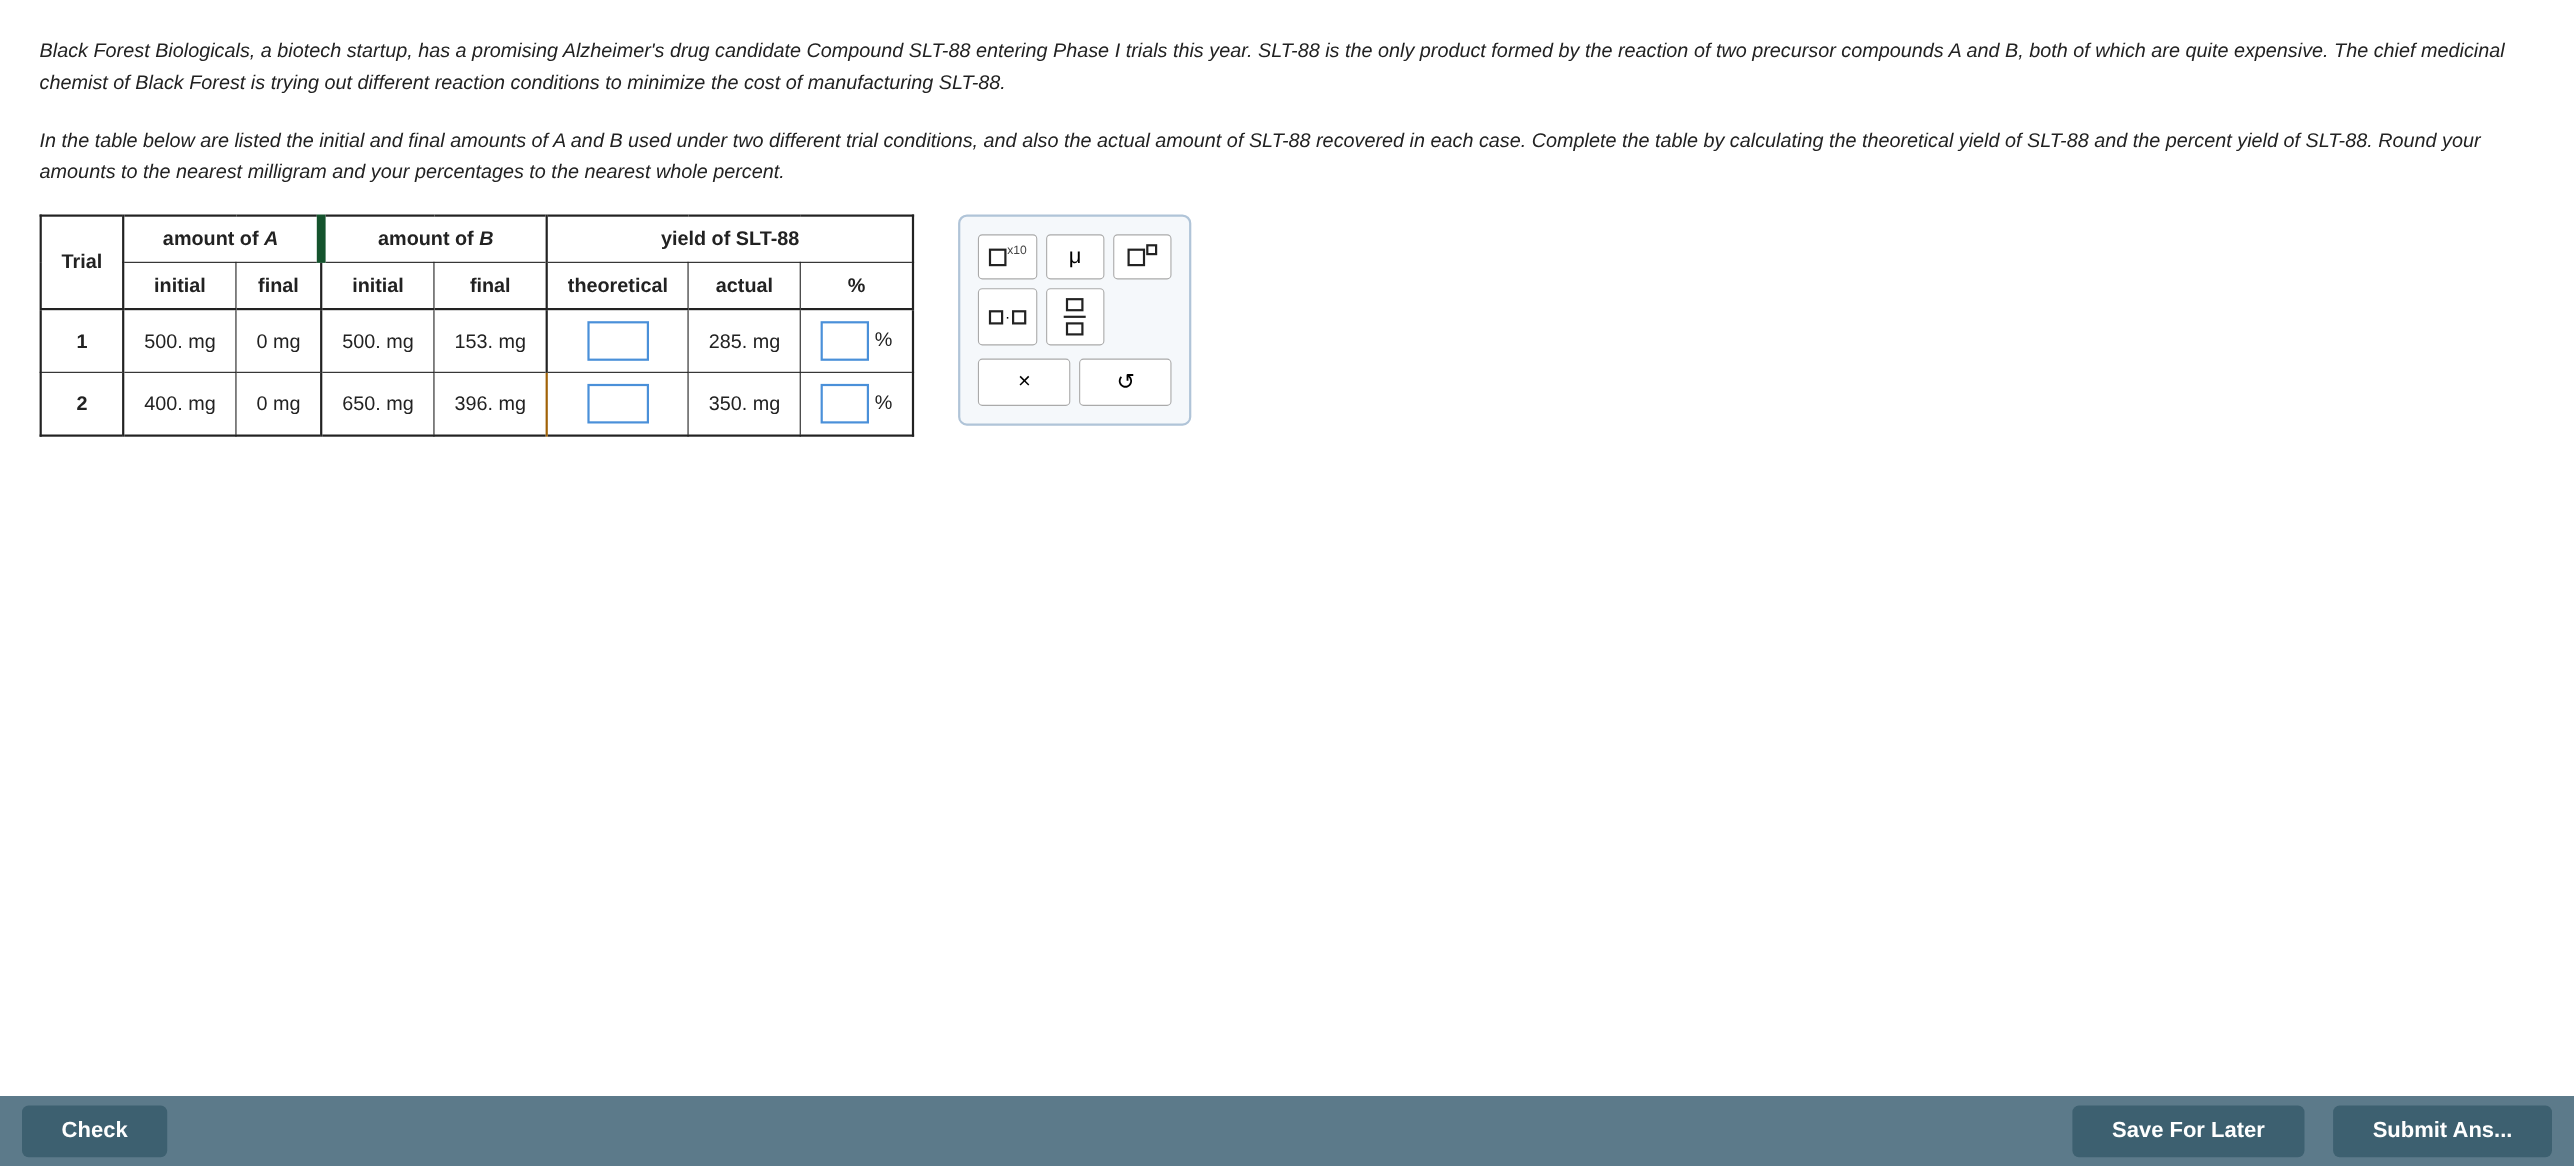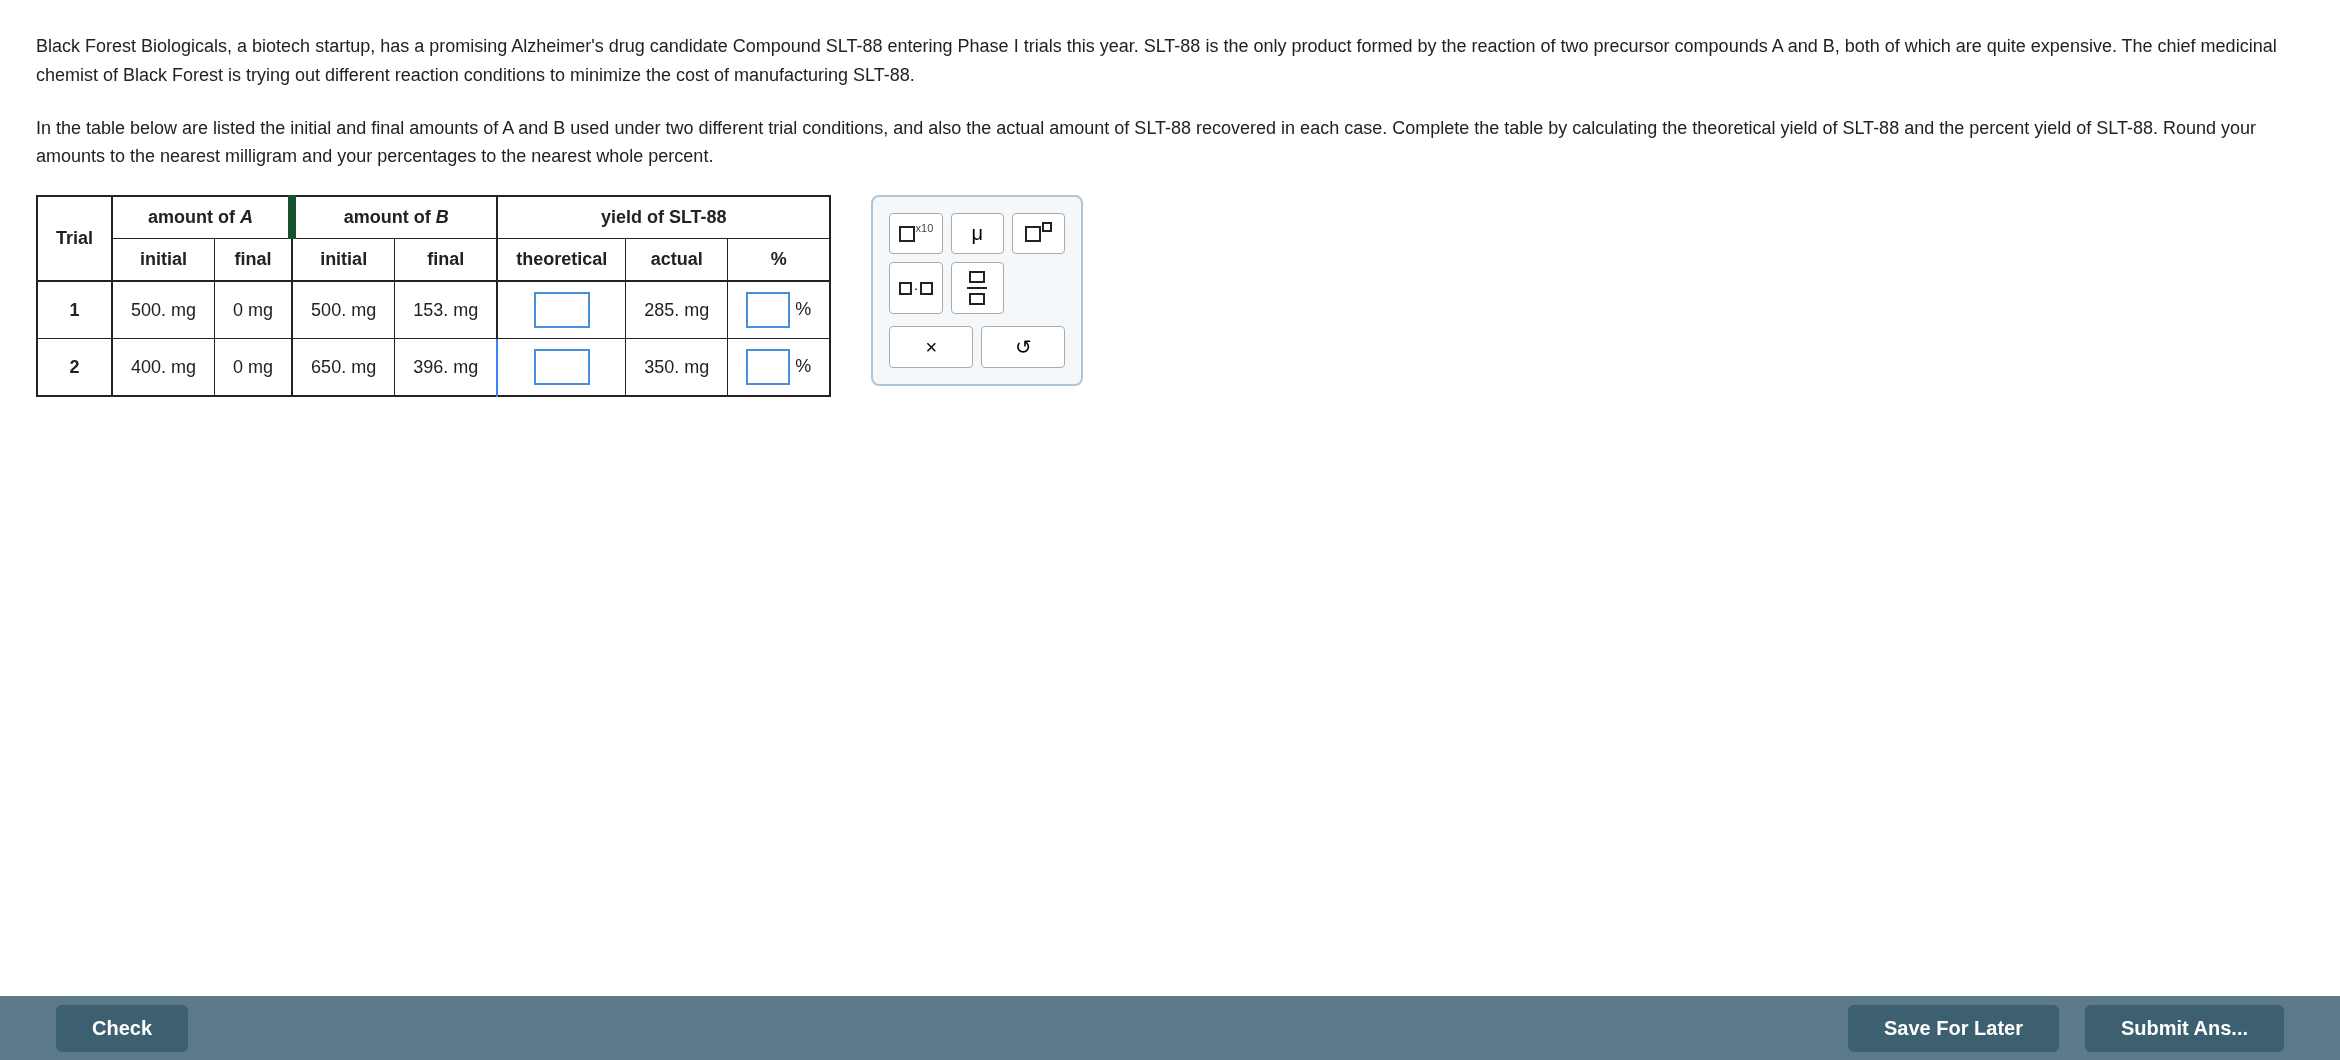--- a/index.html
+++ b/index.html
@@ -12,20 +12,21 @@
       position: relative;
     }
     .main-content {
       padding: 32px 36px 120px 36px;
       max-width: 2340px;
     }
     .paragraph {
       line-height: 1.6;
       margin-bottom: 24px;
       font-size: 18px;
+      font-style: italic;
     }
     .content-area {
       display: flex;
       align-items: flex-start;
       gap: 40px;
       margin-top: 20px;
     }
     
     table.data-table {
       border-collapse: collapse;
@@ -94,21 +95,21 @@
     .bottom-bar {
       position: fixed;
       bottom: 0;
       left: 0;
       width: 100%;
       height: 64px;
       background: #5c7a8a;
       display: flex;
       align-items: center;
       justify-content: space-between;
-      padding: 0 56px;
+      padding: 0 20px;
       z-index: 100;
     }
     .bottom-btn {
       background: #3d6070;
       color: #fff;
       border: none;
       border-radius: 6px;
       padding: 12px 36px;
       font-size: 20px;
       cursor: pointer;
@@ -204,21 +205,21 @@
           </td>
           <td>
             <span>400. mg</span>
           </td>
           <td style="border-right:2px solid #222;">
             <span>0 mg</span>
           </td>
           <td>
             <span>650. mg</span>
           </td>
-          <td style="border-right:2px solid #3b82f6;">
+          <td style="border-right:2px solid #a16207;">
             <span>396. mg</span>
           </td>
           <td style="text-align:center;">
             <span class="input-box" style="border:2px solid #4a90d9; display:inline-block; width:56px; height:36px;"></span>
           </td>
           <td>
             <span>350. mg</span>
           </td>
           <td style="text-align:center;">
             <span class="input-box" style="border:2px solid #4a90d9; display:inline-block; width:44px; height:36px;"></span>

